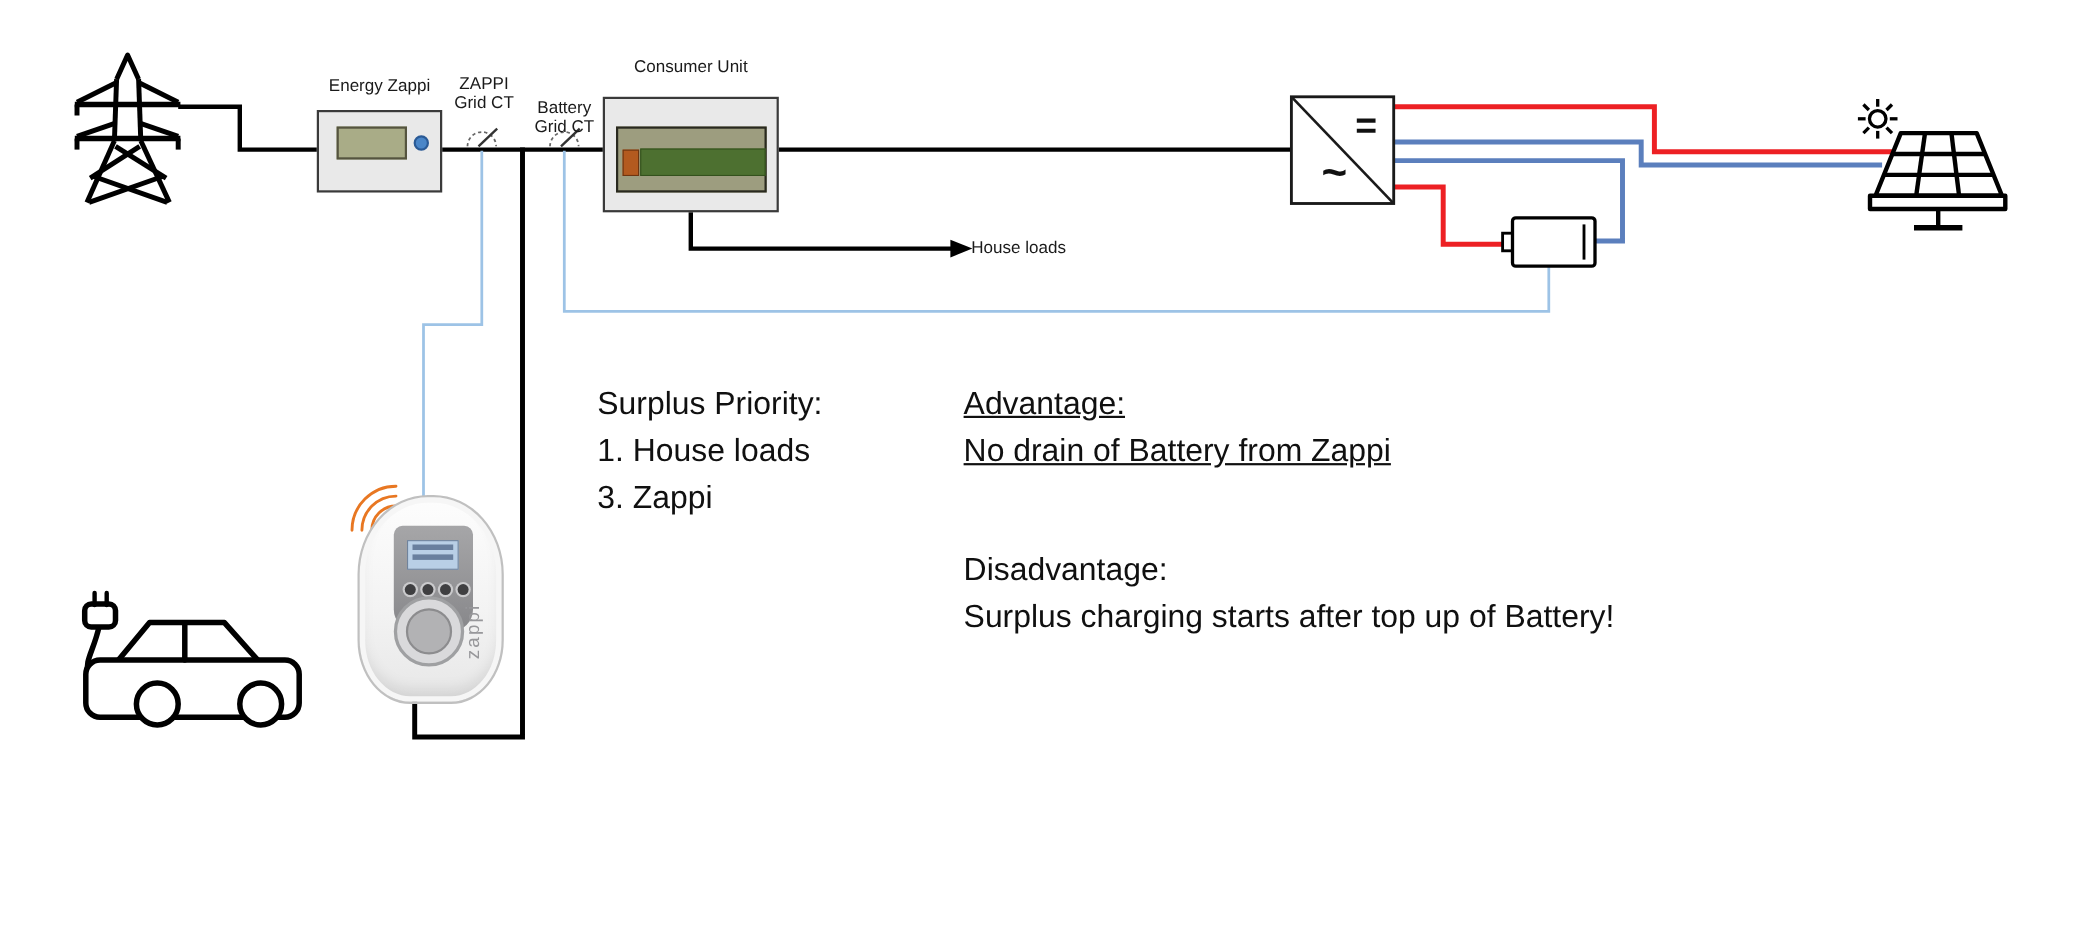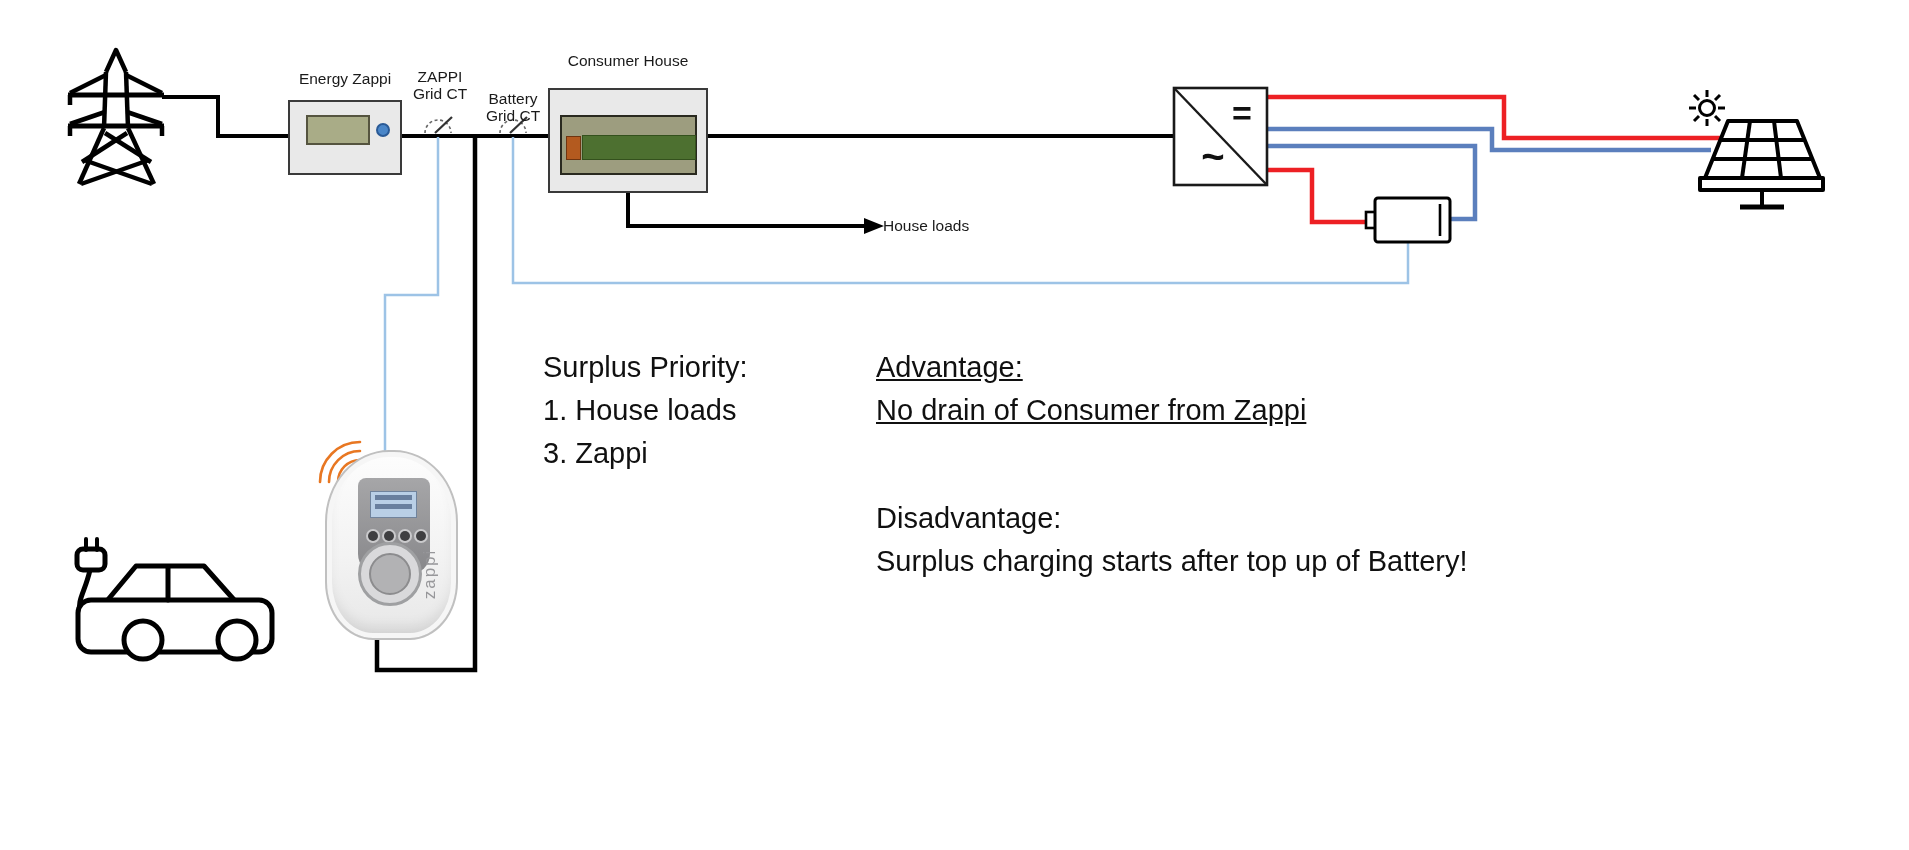--- a/index.html
+++ b/index.html
@@ -154,21 +154,21 @@
     <div>Battery</div>
     <div>Grid CT</div>
   </div>
 
   <div class="box" id="consumer-unit">
     <div id="cu-panel">
       <div id="cu-switch"></div>
       <div id="cu-busbar"></div>
     </div>
   </div>
-  <div class="small-label centered" style="left:558px;top:52px;width:140px;">Consumer House</div>
+  <div class="small-label centered" style="left:558px;top:52px;width:140px;">Consumer Unit</div>
 
   <div class="small-label" style="left:883px;top:217px;">House loads</div>
 
   <div id="zappi-charger">
     <svg id="wifi-svg" width="52" height="56" viewBox="0 0 52 56">
       <g fill="none" stroke="#e87722" stroke-width="2.6" stroke-linecap="round">
         <path d="M37 54 A13 13 0 0 1 50 41"></path>
         <path d="M28 54 A22 22 0 0 1 50 32"></path>
         <path d="M19 54 A31 31 0 0 1 50 23"></path>
         <path d="M10 54 A40 40 0 0 1 50 14"></path>
@@ -195,20 +195,20 @@
     </div>
   </div>
 
   <div class="note" style="left:543px;top:346px;">
     <div>Surplus Priority:</div>
     <div>1. House loads</div>
     <div>3. Zappi</div>
   </div>
   <div class="note" style="left:876px;top:346px;text-decoration:underline;">
     <div>Advantage:</div>
-    <div>No drain of Consumer from Zappi</div>
+    <div>No drain of Battery from Zappi</div>
   </div>
   <div class="note" style="left:876px;top:497px;">
     <div>Disadvantage:</div>
     <div>Surplus charging starts after top up of Battery!</div>
   </div>
 
 </div>
 
 </body></html>

